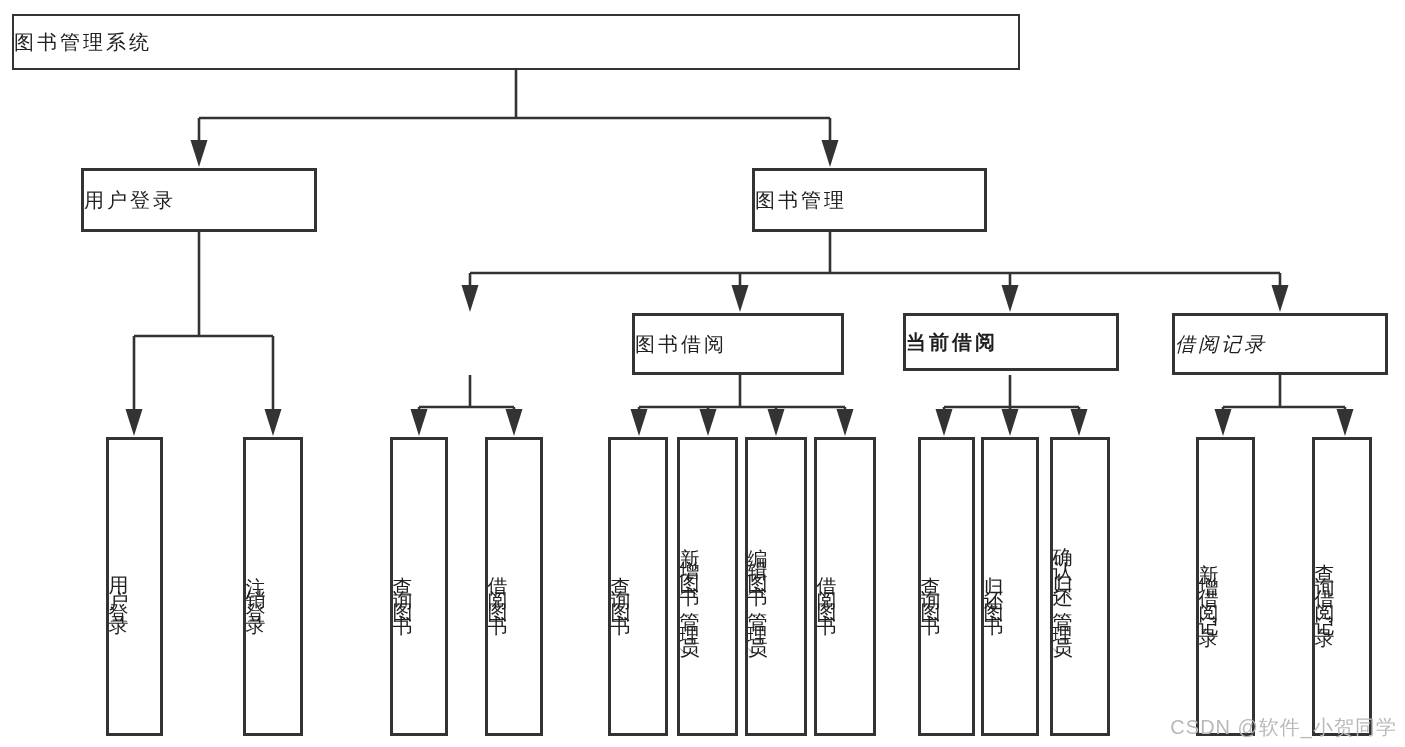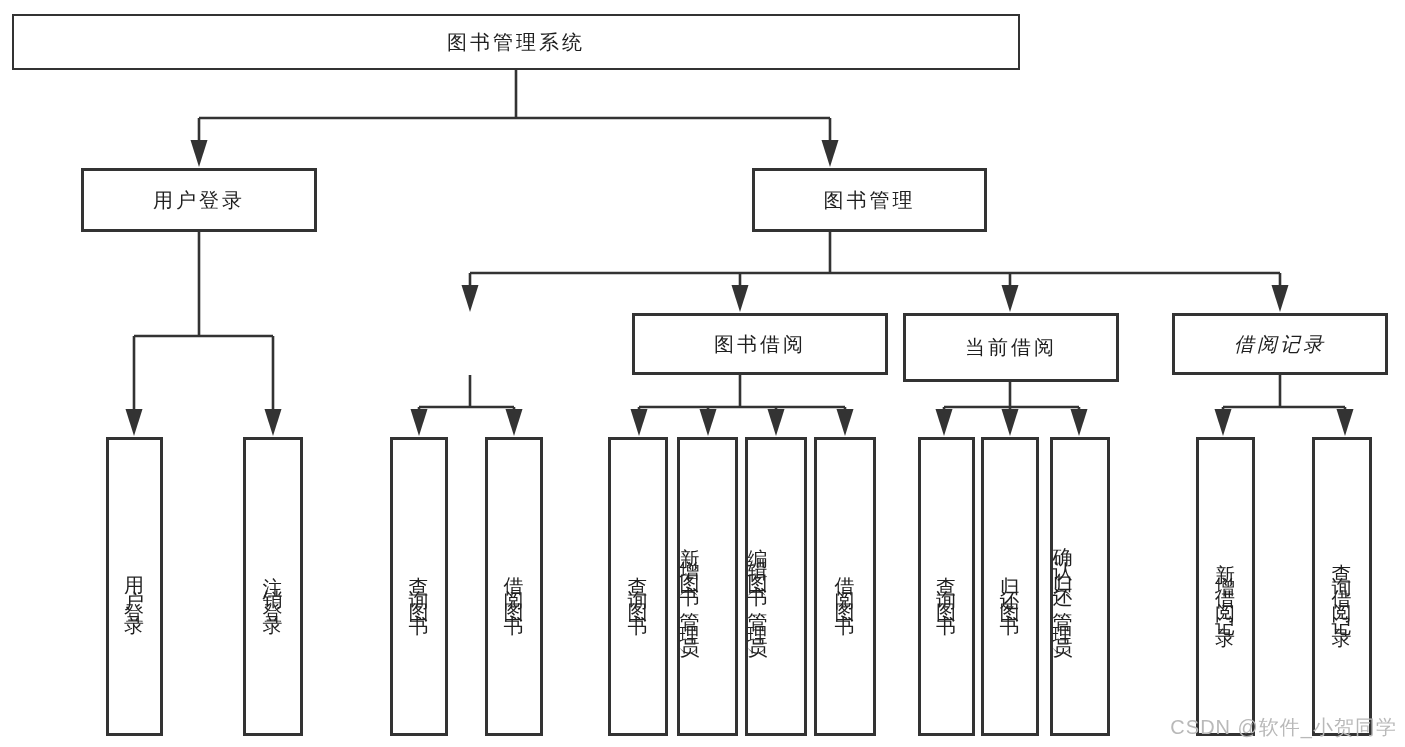--- a/index.html
+++ b/index.html
@@ -4,21 +4,21 @@
 <style>
   html,body{margin:0;padding:0;background:#fff;}
   .stage{
     position:relative;width:1405px;height:747px;background:var(--bg,#fff);
     font-family:"Liberation Sans","DejaVu Sans",sans-serif;overflow:hidden;
   }
   .wires{position:absolute;left:0;top:0;width:1405px;height:747px;z-index:1;}
   .box{
     position:absolute;box-sizing:border-box;background:#fff;
     border:3px solid var(--line,#333);color:var(--text,#1f1f1f);
-    display:flex;align-items:center;justify-content:center;z-index:2;
+    display:flex;align-items:center;justify-content:flex-start;z-index:2;
   }
   .hbox{font-size:20px;letter-spacing:3px;}
   .root{border-width:2px;}
   .vbox span{
     writing-mode:vertical-lr;letter-spacing:13px;font-size:20px;
     line-height:1;white-space:nowrap;
   }
   .vbox.top{justify-content:flex-start;padding-top:7px;}
   .watermark{
     position:absolute;right:8px;top:714px;z-index:3;
@@ -67,24 +67,24 @@
     <span>图书管理系统</span>
   </div>
 
   <div class="box hbox" style="left:81px;top:168px;width:236px;height:64px;">
     <span>用户登录</span>
   </div>
   <div class="box hbox" style="left:752px;top:168px;width:235px;height:64px;">
     <span>图书管理</span>
   </div>
 
-  <div class="box hbox" style="left:632px;top:313px;width:256px;height:62px;">
+  <div class="box hbox" style="left:632px;top:313px;width:212px;height:62px;">
     <span>图书借阅</span>
   </div>
-  <div class="box hbox" style="left:903px;top:313px;width:216px;height:69px;">
+  <div class="box hbox" style="left:903px;top:313px;width:216px;height:58px;font-weight:bold;">
     <span>当前借阅</span>
   </div>
   <div class="box hbox" style="left:1172px;top:313px;width:216px;height:62px;font-style:italic;">
     <span>借阅记录</span>
   </div>
 
   <div class="box vbox" style="left:106px;top:437px;width:57px;height:299px;">
     <span>用户登录</span>
   </div>
   <div class="box vbox" style="left:243px;top:437px;width:60px;height:299px;">

